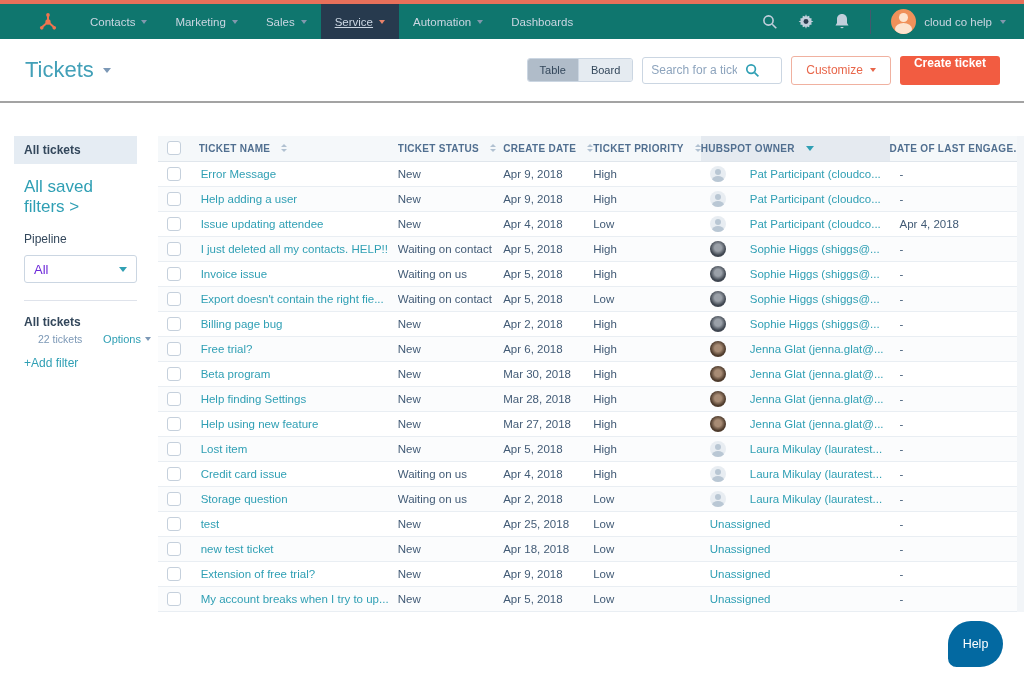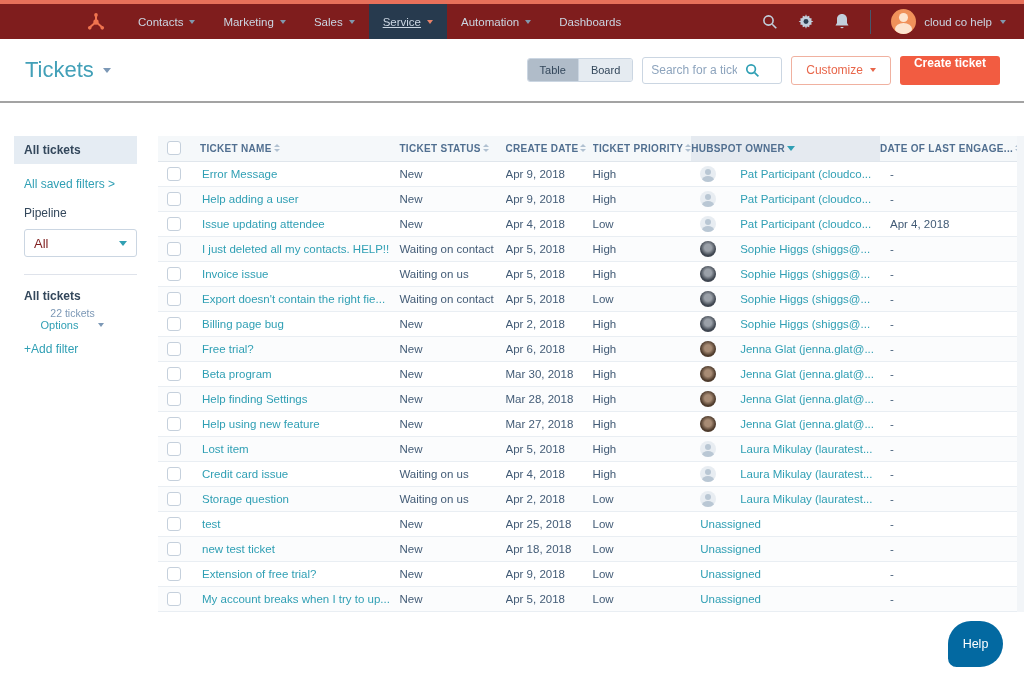--- a/index.html
+++ b/index.html
@@ -1,21 +1,21 @@
 <!DOCTYPE html>
 <html><head>
 <meta charset="utf-8">
 <style>
   * { box-sizing: border-box; margin: 0; padding: 0; }
   html, body { width: 1024px; height: 673px; overflow: hidden; }
   body { font-family: "Liberation Sans", sans-serif; background: #fff; position: relative; color: #33475b; }
 
   
   .top-strip { height: 4px; background: #e8705a; }
-  .topbar { height: 35px; background: #7f1d1d; display: flex; align-items: stretch; color: #cbd6e2; padding-left: 48px; }
+  .topbar { height: 35px; background: #0f766e; display: flex; align-items: stretch; color: #cbd6e2; }
   .logo-wrap { display: flex; align-items: center; padding: 0 18px 0 38px; cursor: pointer; }
   .nav-items { display: flex; align-items: stretch; }
   .nav-item { display: flex; align-items: center; gap: 6px; padding: 0 14px; font-size: 11.5px; cursor: pointer; white-space: nowrap; }
   .nav-item.active { background: #273a4e; text-decoration: underline; }
   .caret-dn { width: 0; height: 0; border-left: 3.5px solid transparent; border-right: 3.5px solid transparent; border-top: 4px solid #8298ad; }
   .nav-item.active .caret-dn { border-top-color: #e8826a; }
   .nav-right { margin-left: auto; display: flex; align-items: center; gap: 20px; padding-right: 18px; }
   .nav-icon { width: 16px; height: 16px; cursor: pointer; display: flex; align-items: center; justify-content: center; }
   .nav-sep { width: 1px; height: 24px; background: #46586d; }
   .account { display: flex; align-items: center; gap: 8px; cursor: pointer; font-size: 11.5px; }
@@ -38,38 +38,38 @@
   .btn-customize { height: 29px; padding: 0 14px; background: #fff; border: 1px solid #f0b1a0; border-radius: 3px; color: #e8664a; font-size: 12px; display: flex; align-items: center; gap: 7px; cursor: pointer; }
   .btn-customize .caret-dn { border-top-color: #e8664a; }
   .btn-create { height: 29px; padding: 0 14px; background: #f25c41; border-radius: 3px; color: #fff; font-size: 12px; font-weight: bold; display: flex; cursor: pointer; }
 
   
   .main { display: flex; margin-top: 33px; padding-left: 14px; align-items: flex-start; }
 
   
   .sidebar { width: 123px; flex: none; font-size: 12px; }
   .side-selected { background: #e5ecf3; font-weight: bold; font-size: 12px; color: #33475b; padding: 7px 10px; cursor: pointer; }
-  .side-link { color: #2f9fb4; margin: 13px 0 0 10px; cursor: pointer; font-size: 12px; }
+  .side-link { color: #2f9fb4; margin: 13px 0 0 10px; cursor: pointer; font-size: 17px; }
   .pipeline-label { margin: 15px 0 0 10px; color: #33475b; font-size: 12px; }
-  .pipeline-select { margin: 9px 0 0 10px; width: 113px; height: 28px; border: 1px solid #cbd6e2; border-radius: 3px; background: #fff; display: flex; align-items: center; padding: 0 9px; cursor: pointer; font-size: 13px; color: #7f1d1d; }
+  .pipeline-select { margin: 9px 0 0 10px; width: 113px; height: 28px; border: 1px solid #cbd6e2; border-radius: 3px; background: #fff; display: flex; align-items: center; padding: 0 9px; cursor: pointer; font-size: 13px; color: #6d28d9; }
   .pipeline-select .sel-caret { margin-left: auto; width: 0; height: 0; border-left: 4.5px solid transparent; border-right: 4.5px solid transparent; border-top: 5.5px solid #31a0b3; }
   .side-divider { margin: 17px 0 0 10px; width: 113px; border-top: 1px solid #dfe3eb; }
   .list-title { margin: 14px 0 0 10px; font-weight: bold; font-size: 12px; color: #33475b; }
-  .count-row { margin: 4px 0 0 2px; width: 113px; display: flex; justify-content: space-between; align-items: center; flex-direction: column; }
+  .count-row { margin: 4px 0 0 24px; width: 113px; display: flex; justify-content: space-between; align-items: center; }
   .ticket-count { font-size: 10.5px; color: #7c98b6; }
-  .options-link { font-size: 11px; color: #2f9fb4; display: flex; align-items: center; gap: 20px; cursor: pointer; }
+  .options-link { font-size: 11px; color: #2f9fb4; display: flex; align-items: center; gap: 4px; cursor: pointer; }
   .options-link .caret-dn { border-top-color: #7c98b6; border-left-width: 3px; border-right-width: 3px; }
   .add-filter { margin: 11px 0 0 10px; color: #2f9fb4; font-size: 12px; cursor: pointer; }
 
   
   .table-wrap { flex: 1; margin-left: 21px; overflow: hidden; position: relative; }
   table { border-collapse: collapse; table-layout: fixed; min-width: 1010px; }
   th { background: #f5f8fa; height: 25px; font-size: 10px; color: #516f90; font-weight: bold; letter-spacing: 0.3px; text-align: left; border-bottom: 1px solid #e0e6ec; white-space: nowrap; overflow: hidden; cursor: pointer; }
   th.sorted { background: #e5eaf0; }
-  .h-inner { display: flex; align-items: center; gap: 2px; }
+  .h-inner { display: flex; align-items: center; gap: 11px; }
   td { height: 25px; border-bottom: 1px solid #e9eef3; font-size: 11.5px; color: #425b76; white-space: nowrap; overflow: hidden; padding-right: 6px; }
   tbody tr:nth-child(even) td { background: #fbfcfd; }
   .checkbox { width: 14px; height: 14px; border: 1px solid #c5d0dc; border-radius: 3px; background: #fff; margin-left: 9px; cursor: pointer; flex: none; }
   td .checkbox { margin-top: 0; }
   .cell-name { padding-left: 2px; }
   .link { color: #2f9fb4; cursor: pointer; }
   .owner-flex { display: flex; align-items: center; padding-left: 9px; gap: 17px; }
   .avatar { width: 16px; height: 16px; border-radius: 50%; flex: none; margin-right: 7px; position: relative; overflow: hidden; }
   .avatar.silhouette { background: #e8edf2; }
   .avatar.silhouette::before { content: ""; position: absolute; top: 3px; left: 5px; width: 6px; height: 6px; border-radius: 50%; background: #b9c7d4; }

